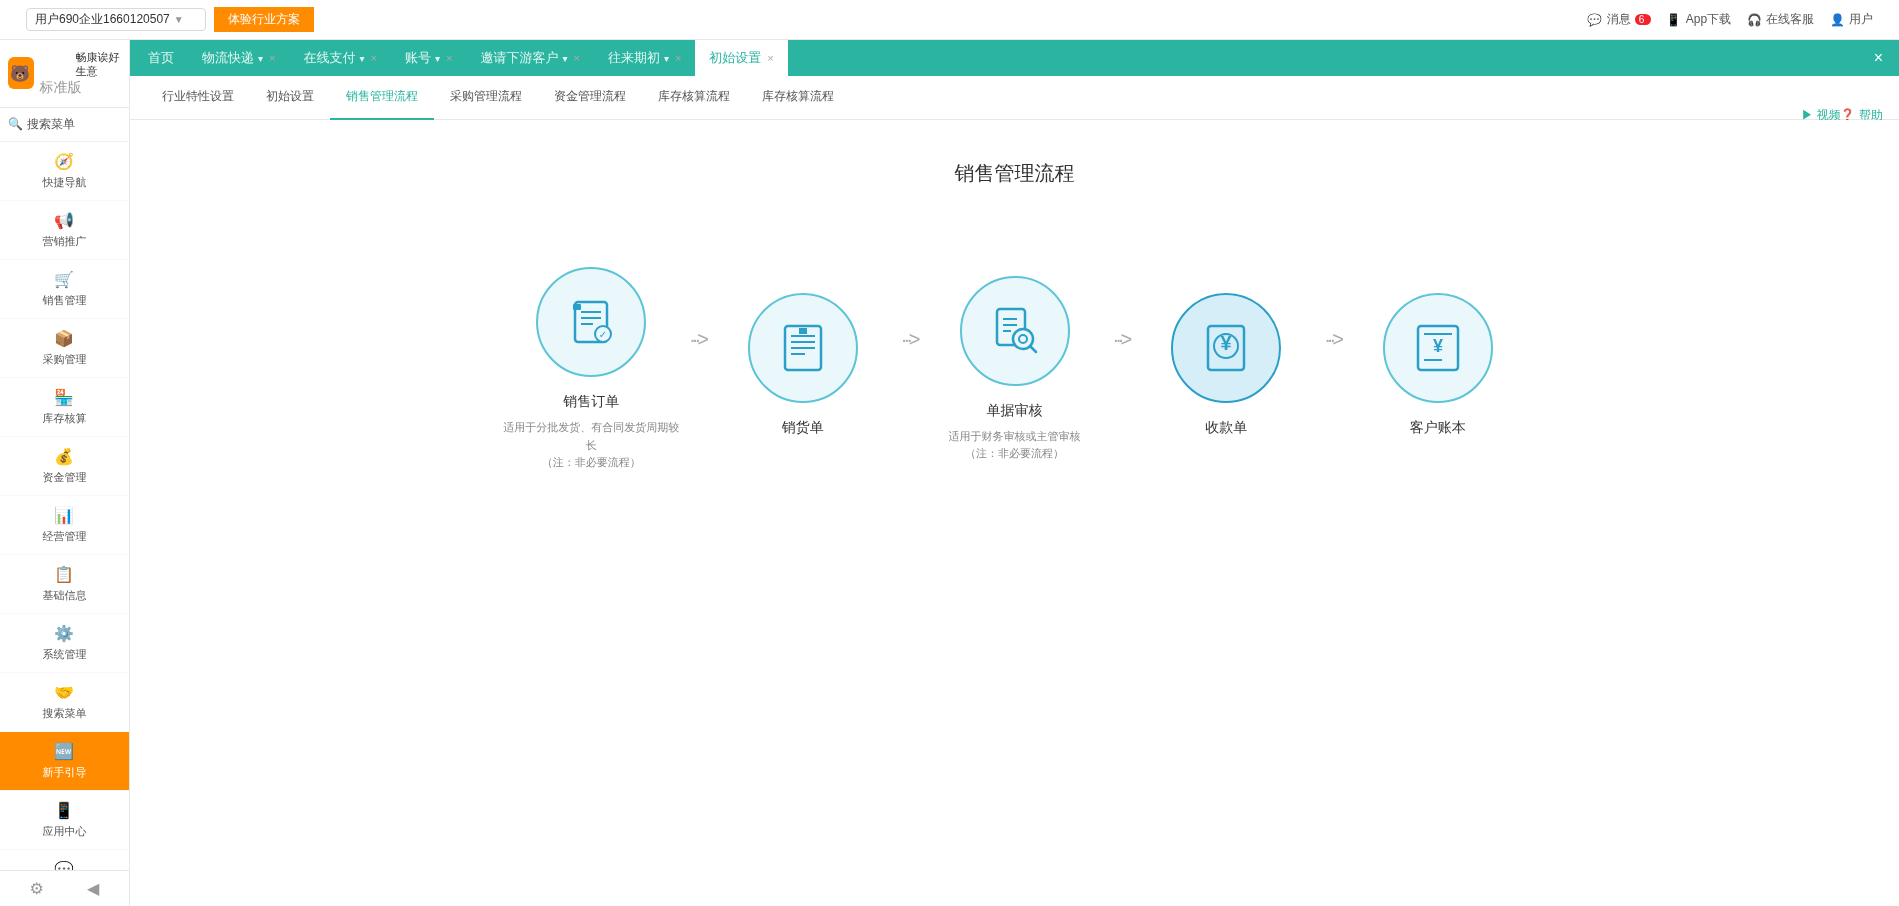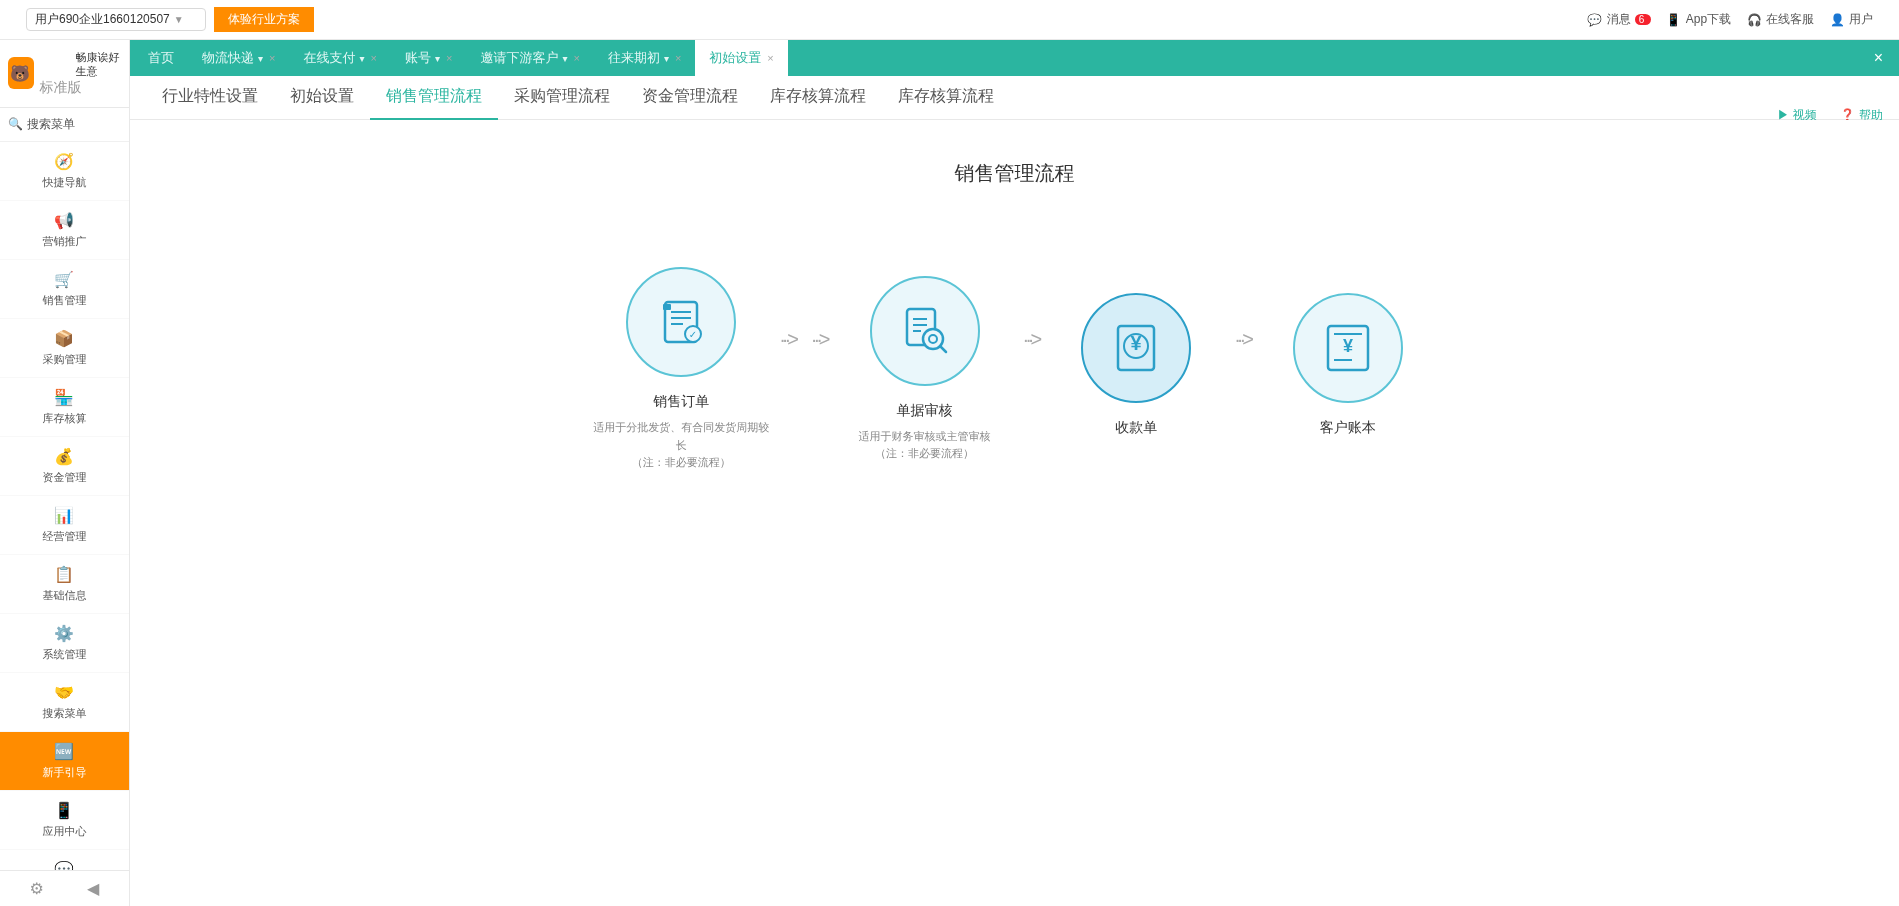--- a/index.html
+++ b/index.html
@@ -38,23 +38,23 @@
     
     .nav-tabs { background: #2bb5a0; display: flex; align-items: center; height: 36px; padding: 0 4px; }
     .nav-tab { padding: 0 14px; height: 43px; display: flex; align-items: center; color: #e0f7f4; font-size: 13px; cursor: pointer; gap: 4px; position: relative; }
     .nav-tab.active { background: #fff; color: #2bb5a0; border-radius: 4px 4px 0 0; }
     .nav-tab .close-x { font-size: 11px; color: #aaa; margin-left: 2px; }
     .nav-tab .arrow { font-size: 10px; }
     .nav-tabs-close { margin-left: auto; color: #fff; padding: 0 12px; font-size: 16px; cursor: pointer; }
 
     
     .sub-tabs { background: #fff; border-bottom: 1px solid #e8e8e8; display: flex; align-items: center; padding: 0 16px; height: 44px; }
-    .sub-tab { padding: 0 16px; height: 44px; display: flex; align-items: center; font-size: 16px; color: #555; cursor: pointer; border-bottom: 2px solid transparent; }
+    .sub-tab { padding: 0 16px; height: 44px; display: flex; align-items: center; font-size: 12px; color: #555; cursor: pointer; border-bottom: 2px solid transparent; }
     .sub-tab.active { color: #2bb5a0; border-bottom: 2px solid #2bb5a0; }
-    .sub-tabs-right { margin-left: auto; display: flex; align-items: center; gap: 24px; color: #2bb5a0; font-size: 12px; cursor: pointer; margin-top: 36px; }
+    .sub-tabs-right { margin-left: auto; display: flex; align-items: center; gap: 0; color: #2bb5a0; font-size: 12px; cursor: pointer; margin-top: 36px; }
 
     
     .main-content { flex: 1; background: #fff; overflow-y: auto; padding: 20px 40px; }
     .page-title { text-align: center; font-size: 20px; color: #333; margin-bottom: 60px; margin-top: 20px; }
 
     
     .flow-chart { display: flex; align-items: center; justify-content: center; gap: 0; padding: 20px 0; }
     .flow-item { display: flex; flex-direction: column; align-items: center; width: 180px; }
     .flow-circle { width: 110px; height: 110px; border-radius: 50%; border: 2px solid #5bc4d6; background: #eaf7fb; display: flex; align-items: center; justify-content: center; margin-bottom: 16px; }
     .flow-circle svg { width: 52px; height: 52px; }
@@ -239,20 +239,34 @@
     <line x1="16" y1="28" x2="28" y2="28" stroke="#2b9fc8" stroke-width="2"></line>
     <rect x="8" y="8" width="8" height="6" rx="1" fill="#2b9fc8"></rect>
     <circle cx="38" cy="38" r="8" fill="#eaf7fb" stroke="#2b9fc8" stroke-width="2"></circle>
     <text x="38" y="42" text-anchor="middle" font-size="10" fill="#2b9fc8">✓</text>
   </svg>
     </div>
     <div class="flow-label">销售订单</div>
     <div class="flow-desc">适用于分批发货、有合同发货周期较长<br>（注：非必要流程）</div>
   </div>
           <div class="flow-arrow">···&gt;</div>
+          <div class="flow-item">
+    <div class="flow-circle">
+      <svg viewBox="0 0 52 52" fill="none" xmlns="http://www.w3.org/2000/svg">
+    <rect x="8" y="4" width="36" height="44" rx="3" stroke="#2b9fc8" stroke-width="2.5" fill="none"></rect>
+    <line x1="14" y1="14" x2="38" y2="14" stroke="#2b9fc8" stroke-width="2"></line>
+    <line x1="14" y1="20" x2="38" y2="20" stroke="#2b9fc8" stroke-width="2"></line>
+    <line x1="14" y1="26" x2="38" y2="26" stroke="#2b9fc8" stroke-width="2"></line>
+    <line x1="14" y1="32" x2="28" y2="32" stroke="#2b9fc8" stroke-width="2"></line>
+    <path d="M22 6 L30 6 L30 12 L22 12 Z" fill="#2b9fc8"></path>
+  </svg>
+    </div>
+    <div class="flow-label">销货单</div>
+
+  </div>
           <div class="flow-arrow">···&gt;</div>
           <div class="flow-item">
     <div class="flow-circle">
       <svg viewBox="0 0 52 52" fill="none" xmlns="http://www.w3.org/2000/svg">
     <rect x="8" y="4" width="28" height="36" rx="3" stroke="#2b9fc8" stroke-width="2.5" fill="none"></rect>
     <circle cx="34" cy="34" r="10" stroke="#2b9fc8" stroke-width="2.5" fill="#eaf7fb"></circle>
     <line x1="41" y1="41" x2="47" y2="47" stroke="#2b9fc8" stroke-width="2.5" stroke-linecap="round"></line>
     <circle cx="34" cy="34" r="4" stroke="#2b9fc8" stroke-width="2" fill="none"></circle>
     <line x1="14" y1="14" x2="28" y2="14" stroke="#2b9fc8" stroke-width="2"></line>
     <line x1="14" y1="20" x2="28" y2="20" stroke="#2b9fc8" stroke-width="2"></line>

